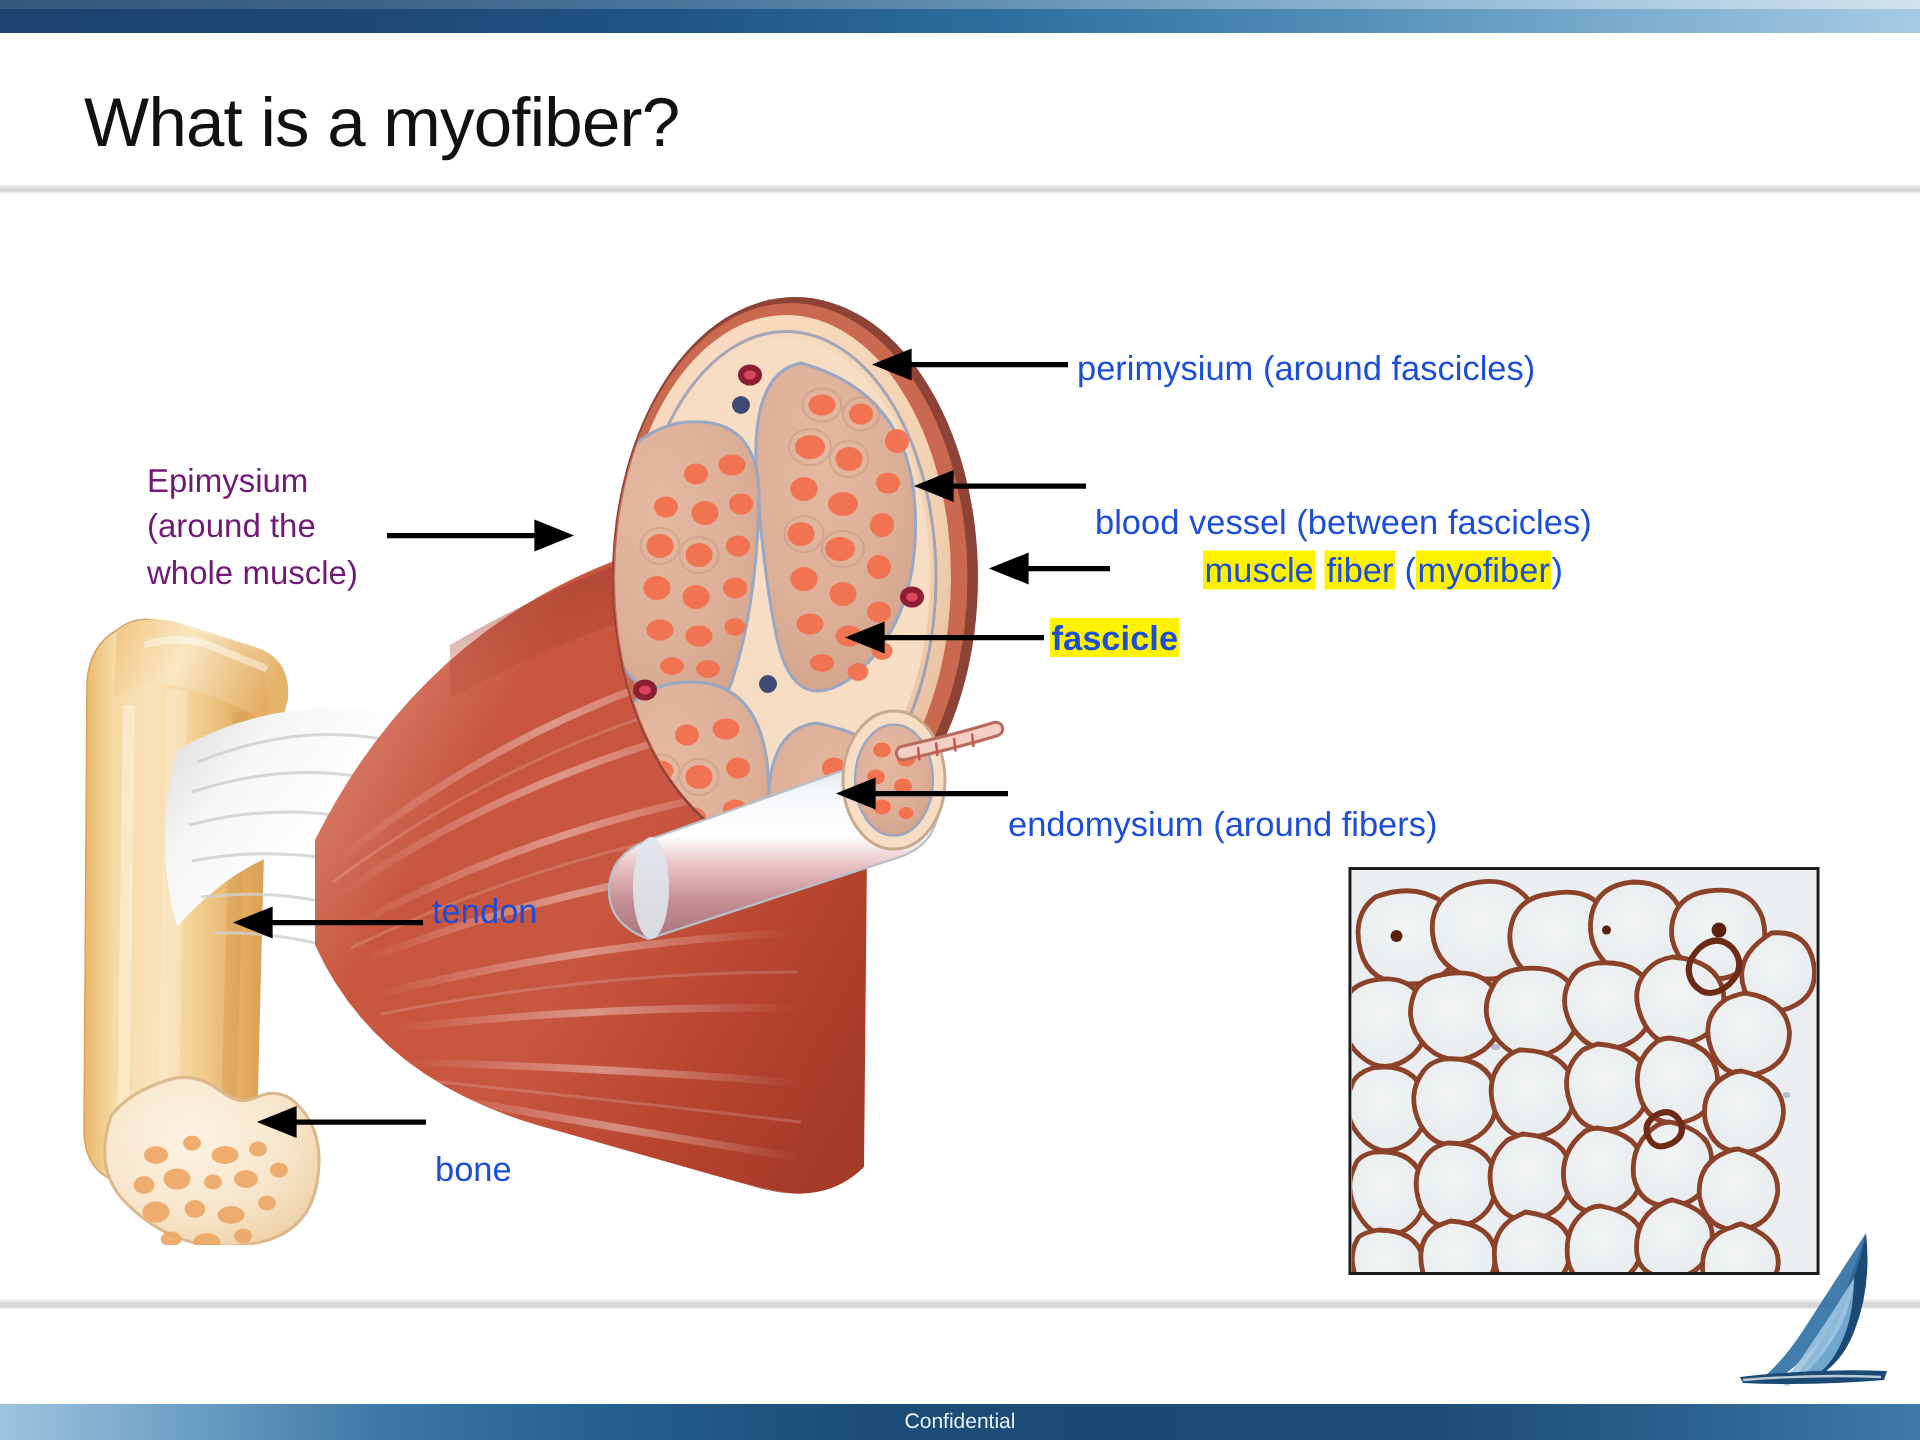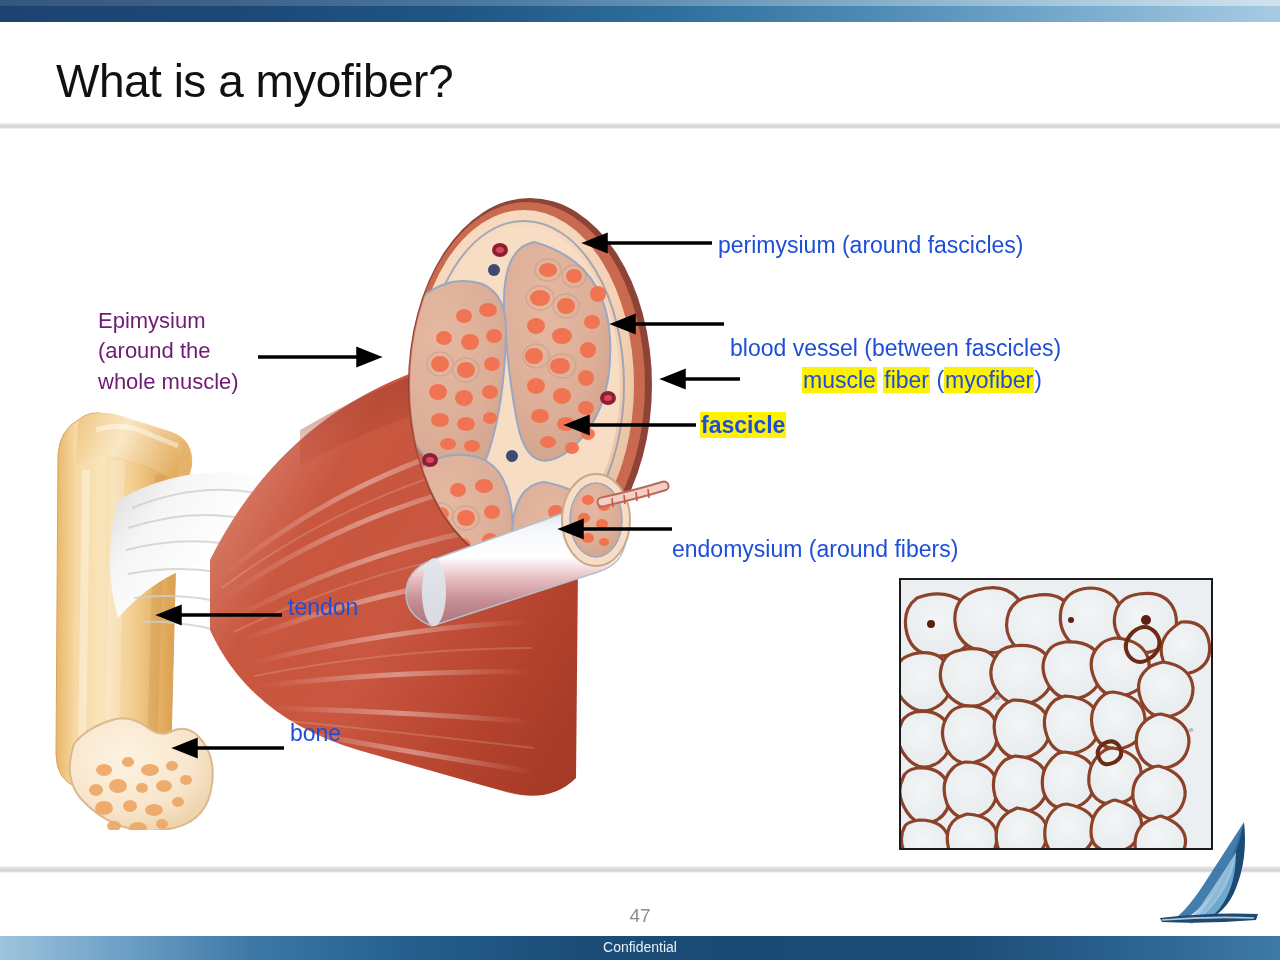--- a/index.html
+++ b/index.html
@@ -470,21 +470,21 @@
   <div class="label" style="left:672px; top:514px;margin-top:20px;">endomysium (around fibers)</div>
 
   <div class="multiline-label" style="left:98px; top:306px;">
     <div>Epimysium</div>
     <div>(around the</div>
     <div>whole muscle)</div>
   </div>
 
   <div class="label" style="left:288px; top:592px;">tendon</div>
 
-  <div class="label" style="left:290px; top:718px;text-align:center;">bone</div>
+  <div class="label" style="left:290px; top:764px;text-align:center;">bone</div>
 
   <div class="micrograph">
     <svg viewBox="0 0 310 268" width="310" height="268">
       <defs>
         <radialGradient id="fiberLumen" cx="0.45" cy="0.4" r="0.7">
           <stop offset="0%" stop-color="#f3f5f6"></stop>
           <stop offset="100%" stop-color="#e6eaec"></stop>
         </radialGradient>
       </defs>
       <rect x="0" y="0" width="310" height="268" fill="#eceff1"></rect>
@@ -552,21 +552,20 @@
       <g fill="#5c2010">
         <ellipse cx="245" cy="40" rx="5" ry="5"></ellipse>
         <ellipse cx="30" cy="44" rx="4" ry="4"></ellipse>
         <ellipse cx="170" cy="40" rx="3" ry="3"></ellipse>
       </g>
     </svg>
   </div>
 
   <div class="footer-rule"></div>
 
-  <div class="page-number">47</div>
 
   <svg class="logo" viewBox="0 0 122 112">
     <path d="M96 4 q4 36 -8 66 -10 26 -34 34 l-2 -8 q20 -26 30 -52 8 -22 14 -40 z" fill="#1b4a75"></path>
     <path d="M96 4 q-22 34 -40 62 -14 22 -28 34 l8 2 q22 -14 36 -36 18 -28 24 -62 z" fill="#2e6fa3" opacity="0.9"></path>
     <path d="M88 34 q0 30 -12 50 -8 14 -22 20 l-2 -6 q16 -14 24 -32 8 -18 12 -32 z" fill="#6fa7cf"></path>
     <path d="M88 34 q-16 26 -30 46 -10 16 -20 24 l6 2 q16 -10 28 -28 14 -20 16 -44 z" fill="#9cc4e0" opacity="0.9"></path>
     <path d="M12 100 q50 -6 98 -4 l-2 6 q-48 4 -94 2 z" fill="#1b4a75"></path>
     <path d="M14 102 q48 -4 92 -2" fill="none" stroke="#ffffff" stroke-width="1.6" opacity="0.7"></path>
   </svg>
 

